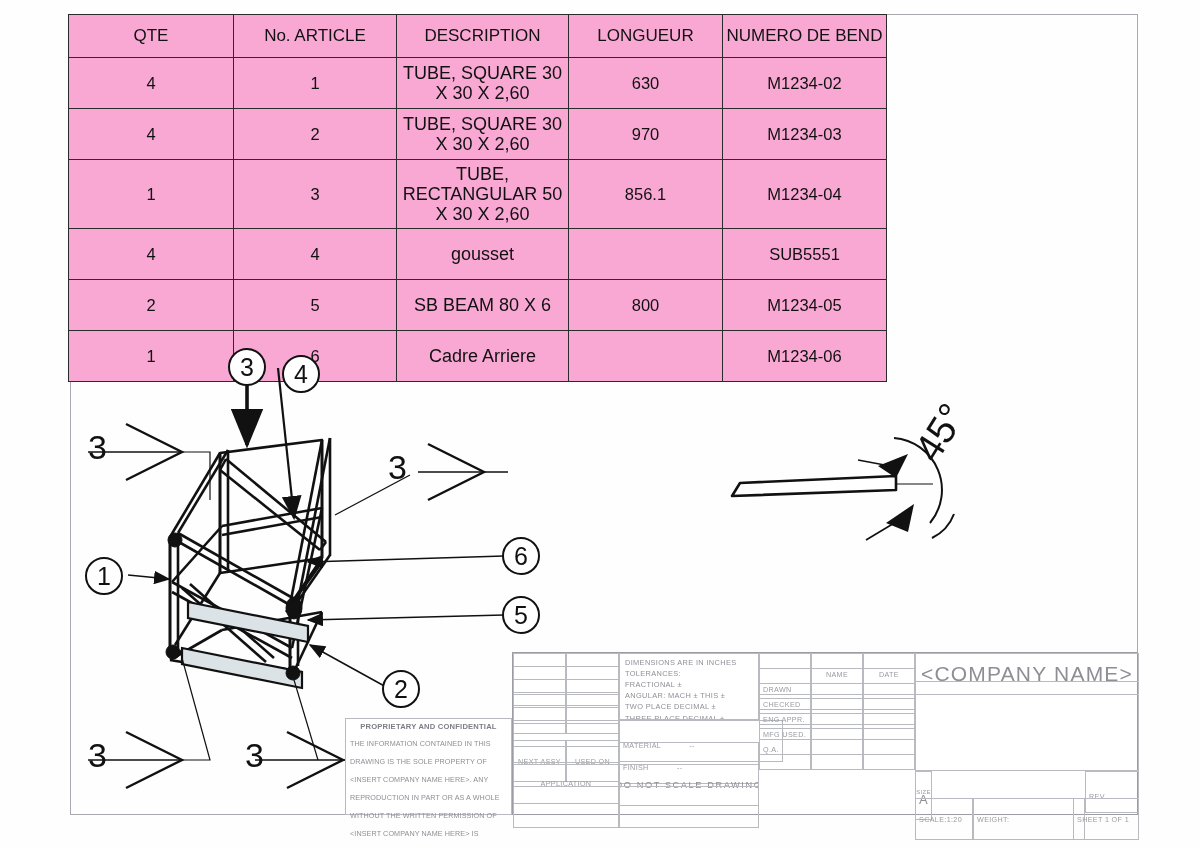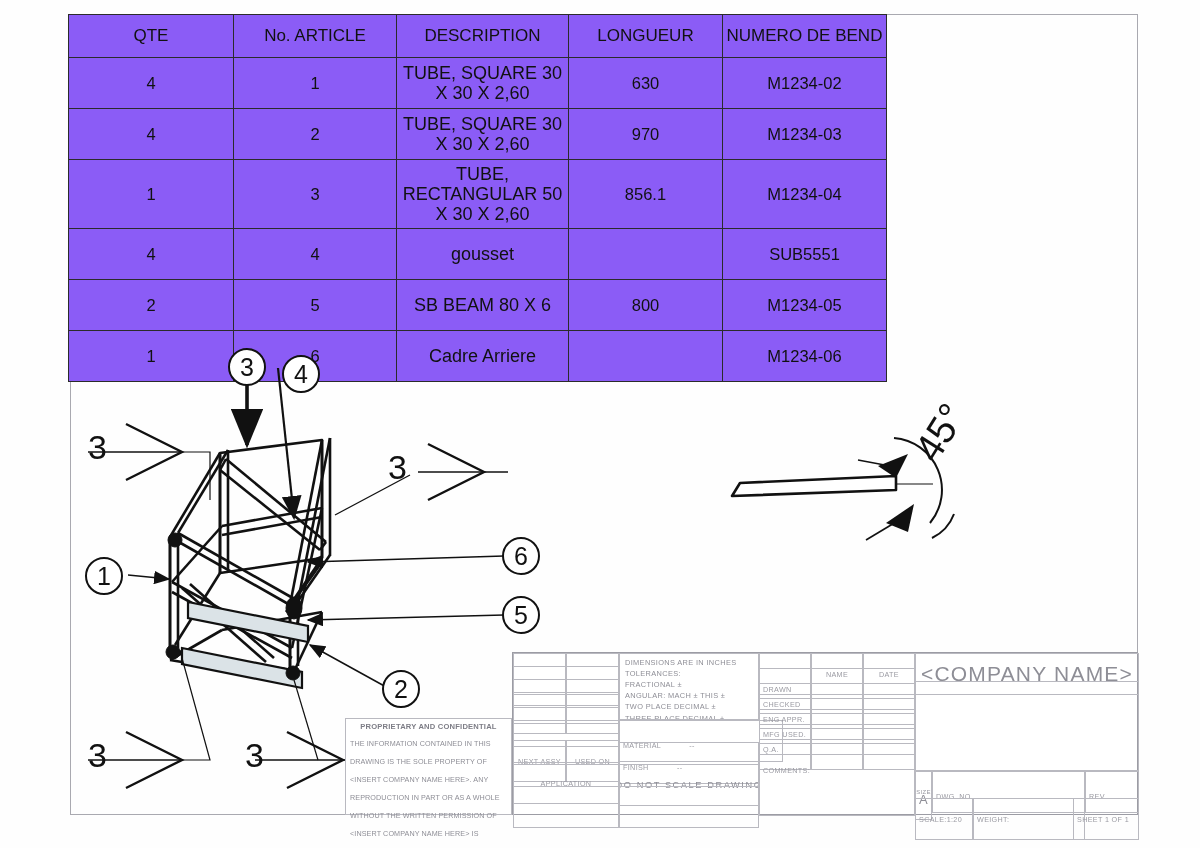--- a/index.html
+++ b/index.html
@@ -6,21 +6,21 @@
   body{width:1200px;height:848px;overflow:hidden;
        font-family:"Liberation Sans", sans-serif; color:#1a1a1a;}
   #page{position:relative;width:1200px;height:848px;background:#fefefe;}
 
   
   .frame{position:absolute;left:70px;top:14px;width:1068px;height:801px;
          border:1px solid #a9a9b0;box-sizing:border-box;}
 
   
   .bom{position:absolute;left:68px;top:14px;width:818px;border-collapse:collapse;
-       table-layout:fixed;background:#8b5cf6;}
+       table-layout:fixed;background:#f9a8d4;}
   .bom td,.bom th{border:1.6px solid #2b2b2b;text-align:center;vertical-align:middle;
        font-weight:400;font-size:16.5px;line-height:1.12;padding:4px 2px;color:#111;}
   .bom th{font-size:17px;height:34px;}
   .bom td{height:42px;}
   .c0{width:165px}.c1{width:163px}.c2{width:172px}.c3{width:154px}.c4{width:164px}
   .bom td.desc{font-size:18px;}
 
   
   #iso{position:absolute;left:70px;top:330px;width:620px;height:490px;}
 
@@ -379,38 +379,31 @@
       </div>
     <div class="cell" style="left:298px;top:60px;width:52px;height:15px"></div>
     <div class="cell" style="left:350px;top:60px;width:52px;height:15px"></div>
 
     <div class="cell mid" style="left:246px;top:75px;width:52px;height:15px">
       <span class="tb-lbl">Q.A.</span>
       </div>
     <div class="cell" style="left:298px;top:75px;width:52px;height:15px"></div>
     <div class="cell" style="left:350px;top:75px;width:52px;height:15px"></div>
 
-    <div class="cell mid" style="left:246px;top:90px;width:156px;height:73px">
-      <span class="tb-lbl" style="align-self:flex-start;margin-top:2px">COMMENTS:</span>
-    </div>
 
     <div class="cell ctr" style="left:402px;top:0;width:224px;height:28px">
       <span class="company">&lt;COMPANY NAME&gt;</span>
     </div>
     <div class="cell" style="left:402px;top:28px;width:224px;height:90px"></div>
 
     <div class="cell ctr" style="left:402px;top:118px;width:17px;height:8px;border-bottom:none">
       <span class="tb-lbl" style="font-size:6px">SIZE</span>
     </div>
     <div class="cell ctr" style="left:402px;top:126px;width:17px;height:19px;border-top:none">
       <span class="sizeA">A</span>
-    </div>
-    <div class="cell" style="left:419px;top:118px;width:153px;height:27px">
-      <span class="tb-lbl">DWG.  NO.</span>
-      <span class="tb-lbl"></span>
     </div>
     <div class="cell" style="left:572px;top:118px;width:54px;height:27px">
       <span class="tb-lbl">REV.</span>
       <span class="tb-lbl"></span>
     </div>
 
     <div class="cell mid" style="left:402px;top:145px;width:58px;height:18px">
       <span class="tb-lbl">SCALE:1:20</span>
     </div>
     <div class="cell mid" style="left:460px;top:145px;width:112px;height:18px">

